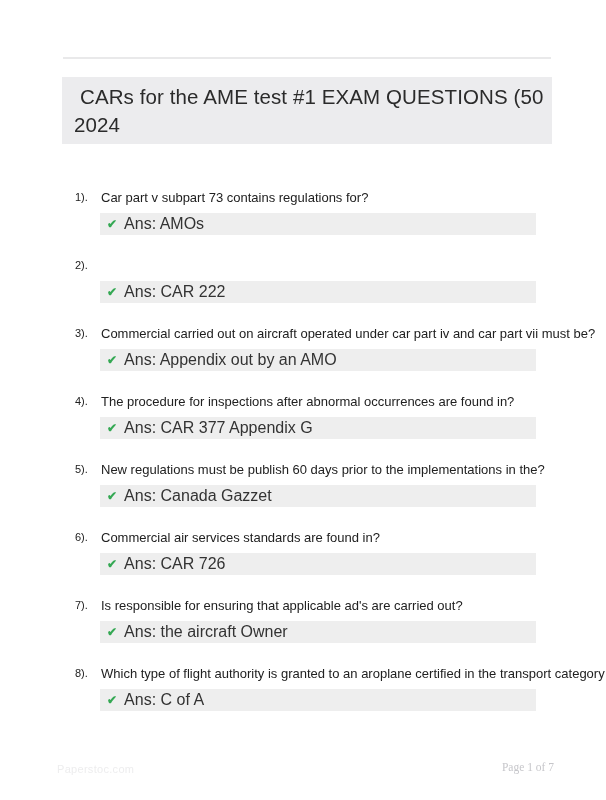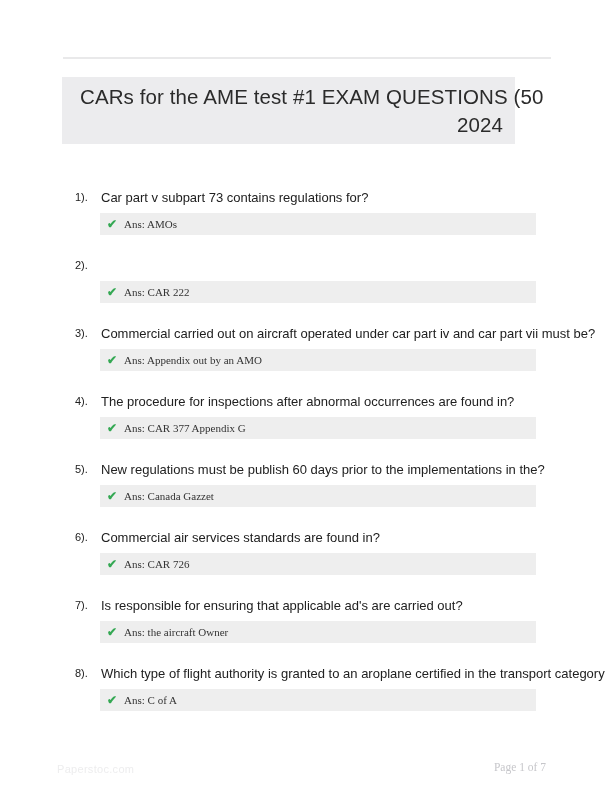--- a/index.html
+++ b/index.html
@@ -10,24 +10,23 @@
     position:relative;
     overflow:hidden;
   }
   .top-rule {
     position:absolute; left:63px; top:57px;
     width:488px; height:2px;
     background:#e9e9ea;
   }
   .title-box {
     position:absolute; left:62px; top:77px;
-    width:453px; box-sizing:border-box;
+    width:490px; box-sizing:border-box;
     background:#ececee;
     padding:6px 12px 5px 12px;
-    text-align:right;
   }
   .title-line {
     display:block;
     font-size:20.5px; line-height:28px;
     font-weight:500;
     color:#2b2b2b;
     white-space:nowrap;
     letter-spacing:0.1px;
   }
   .title-line:first-child { padding-left:6px; }
@@ -57,33 +56,32 @@
     padding:4px 8px 4px 7px;
     display:flex; align-items:center;
   }
   .check {
     color:#34a853;
     font-size:12px; line-height:13px;
     font-weight:bold;
     margin-right:7px;
   }
   .a-text {
-    font-size:11px; line-height:14px;
+    font-size:16px; line-height:14px;
     color:#333333;
-    font-family:Liberation Serif, serif;
   }
 
   .watermark {
     position:absolute; left:57px; top:763px;
     font-size:11px;
     color:#ededee;
     letter-spacing:0.3px;
   }
   .page-indicator {
-    position:absolute; right:60px; top:761px;
+    position:absolute; right:52px; top:761px;
     font-family:"Liberation Serif", serif;
     font-size:11.5px;
     color:#c6c6ca;
   }
 </style>
 </head>
 <body>
 
 <div class="top-rule"></div>
 

